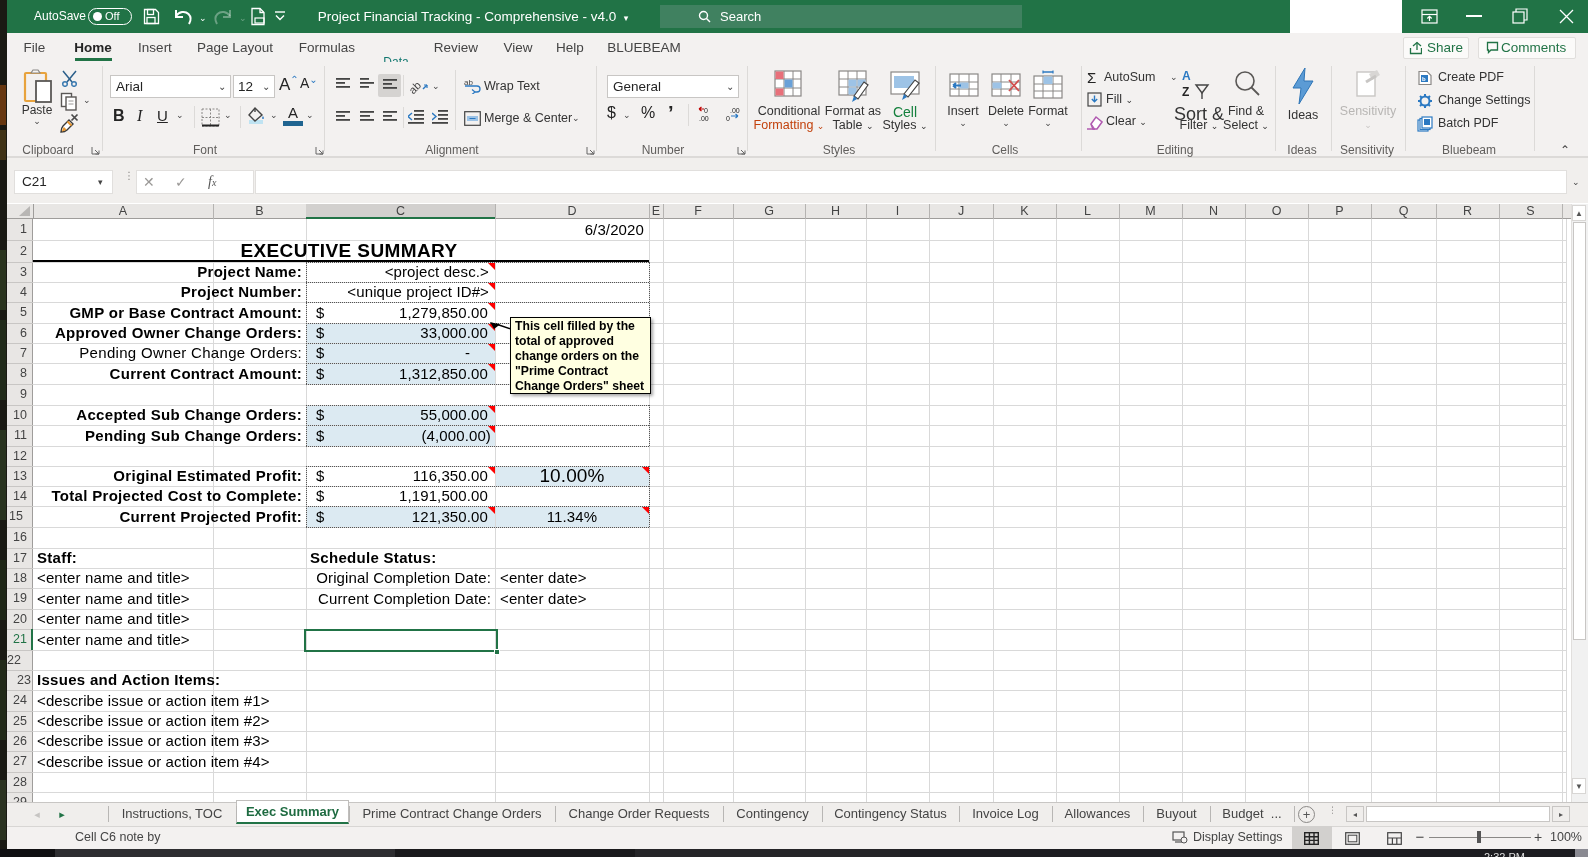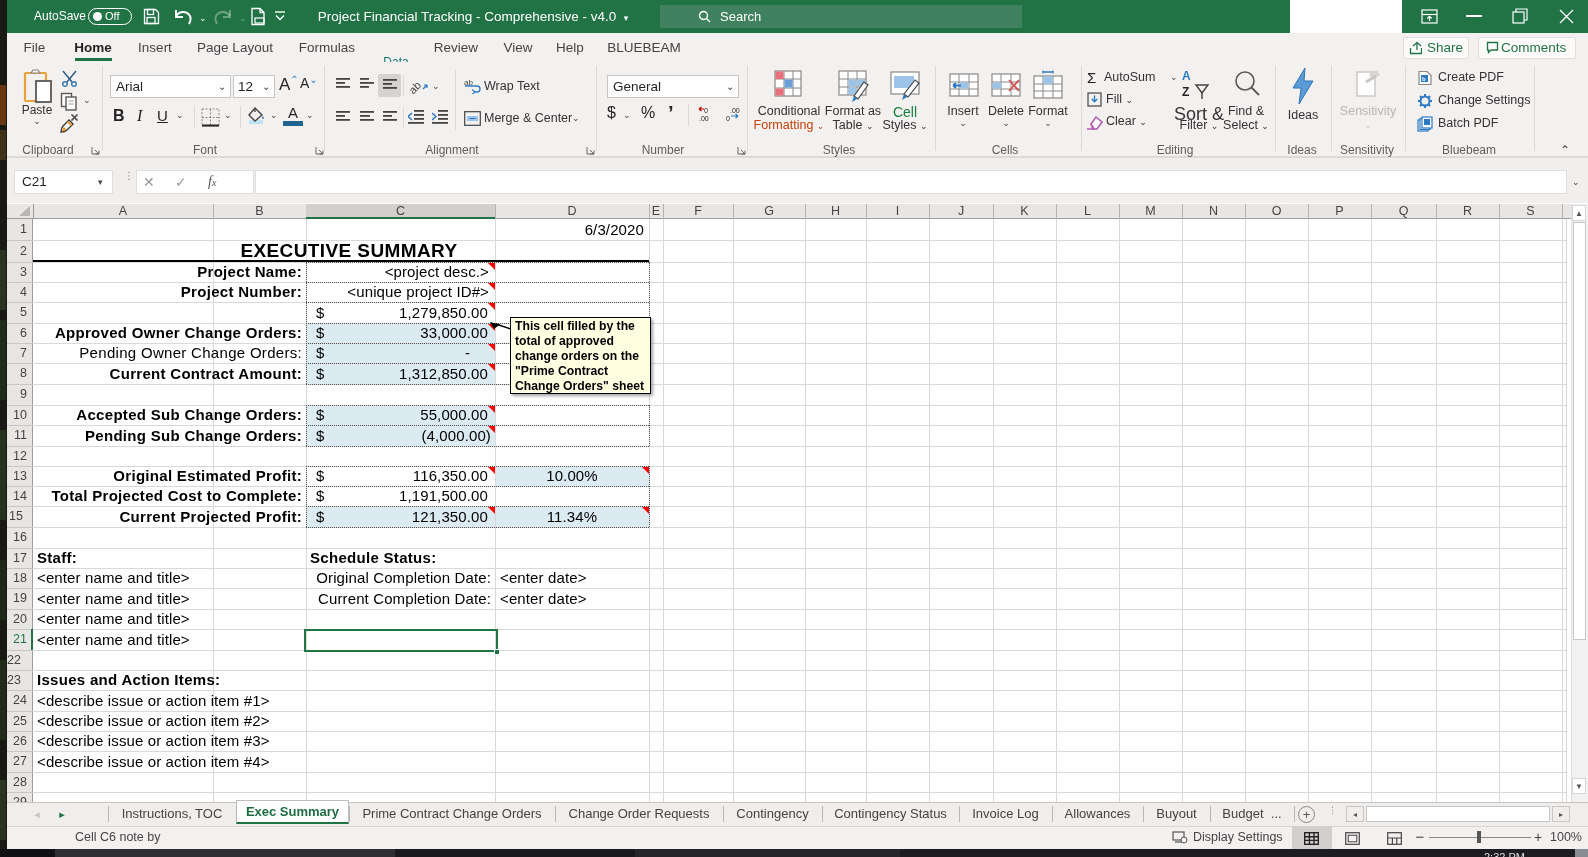--- a/index.html
+++ b/index.html
@@ -476,21 +476,21 @@
 <div style="position:absolute;left:7px;top:568px;width:24px;height:20px;font-size:12.5px;color:#444;text-align:right;line-height:20px;padding-right:4px;">18</div>
 <div style="position:absolute;left:7px;top:588px;width:26px;height:1px;background:#c8c6c4;"></div>
 <div style="position:absolute;left:7px;top:588px;width:24px;height:21px;font-size:12.5px;color:#444;text-align:right;line-height:21px;padding-right:4px;">19</div>
 <div style="position:absolute;left:7px;top:609px;width:26px;height:1px;background:#c8c6c4;"></div>
 <div style="position:absolute;left:7px;top:609px;width:24px;height:20px;font-size:12.5px;color:#444;text-align:right;line-height:20px;padding-right:4px;">20</div>
 <div style="position:absolute;left:7px;top:629px;width:26px;height:1px;background:#c8c6c4;"></div>
 <div style="position:absolute;left:7px;top:629px;width:24px;height:21px;font-size:12.5px;color:#217346;text-align:right;line-height:21px;padding-right:4px;">21</div>
 <div style="position:absolute;left:7px;top:650px;width:26px;height:1px;background:#c8c6c4;"></div>
 <div style="position:absolute;left:7px;top:650px;width:24px;height:20px;font-size:12.5px;color:#444;text-align:right;line-height:20px;padding-right:10px;">22</div>
 <div style="position:absolute;left:7px;top:670px;width:26px;height:1px;background:#c8c6c4;"></div>
-<div style="position:absolute;left:7px;top:670px;width:24px;height:20px;font-size:12.5px;color:#444;text-align:right;line-height:20px;padding-right:10px;">23</div>
+<div style="position:absolute;left:7px;top:670px;width:24px;height:20px;font-size:12.5px;color:#444;text-align:right;line-height:20px;padding-right:0;">23</div>
 <div style="position:absolute;left:7px;top:690px;width:26px;height:1px;background:#c8c6c4;"></div>
 <div style="position:absolute;left:7px;top:690px;width:24px;height:21px;font-size:12.5px;color:#444;text-align:right;line-height:21px;padding-right:4px;">24</div>
 <div style="position:absolute;left:7px;top:711px;width:26px;height:1px;background:#c8c6c4;"></div>
 <div style="position:absolute;left:7px;top:711px;width:24px;height:20px;font-size:12.5px;color:#444;text-align:right;line-height:20px;padding-right:4px;">25</div>
 <div style="position:absolute;left:7px;top:731px;width:26px;height:1px;background:#c8c6c4;"></div>
 <div style="position:absolute;left:7px;top:731px;width:24px;height:20px;font-size:12.5px;color:#444;text-align:right;line-height:20px;padding-right:4px;">26</div>
 <div style="position:absolute;left:7px;top:751px;width:26px;height:1px;background:#c8c6c4;"></div>
 <div style="position:absolute;left:7px;top:751px;width:24px;height:21px;font-size:12.5px;color:#444;text-align:right;line-height:21px;padding-right:4px;">27</div>
 <div style="position:absolute;left:7px;top:772px;width:26px;height:1px;background:#c8c6c4;"></div>
 <div style="position:absolute;left:7px;top:772px;width:24px;height:20px;font-size:12.5px;color:#444;text-align:right;line-height:20px;padding-right:4px;">28</div>
@@ -572,20 +572,21 @@
 <div style="position:absolute;left:306px;top:486px;width:343px;height:0;border-top:1px dotted #555;"></div>
 <div style="position:absolute;left:306px;top:506px;width:343px;height:0;border-top:1px dotted #555;"></div>
 <div style="position:absolute;left:306px;top:527px;width:343px;height:0;border-top:1px dotted #555;"></div>
 <div style="position:absolute;left:306px;top:466px;width:0;height:61px;border-left:1px dotted #555;"></div>
 <div style="position:absolute;left:649px;top:466px;width:0;height:61px;border-left:1px dotted #555;"></div>
 <div style="position:absolute;left:33px;top:260px;width:616px;height:2px;background:#000;"></div>
 <div class="ct" style="position:absolute;left:504px;top:219px;width:140px;height:21px;line-height:21px;font-size:15px;text-align:right;">6/3/2020</div>
 <div class="ct" style="position:absolute;left:149.0px;top:240px;width:400px;height:22px;line-height:22px;font-size:19px;font-weight:bold;letter-spacing:.4px;text-align:center;">EXECUTIVE SUMMARY</div>
 <div class="ct" style="position:absolute;left:22px;top:262px;width:280px;height:20px;line-height:20px;font-size:15px;font-weight:bold;letter-spacing:.3px;text-align:right;">Project Name:</div>
 <div class="ct" style="position:absolute;left:22px;top:282px;width:280px;height:20px;line-height:20px;font-size:15px;font-weight:bold;letter-spacing:.3px;text-align:right;">Project Number:</div>
+<div class="ct" style="position:absolute;left:22px;top:302px;width:280px;height:21px;line-height:21px;font-size:15px;font-weight:bold;letter-spacing:.3px;text-align:right;">GMP or Base Contract Amount:</div>
 <div class="ct" style="position:absolute;left:22px;top:323px;width:280px;height:20px;line-height:20px;font-size:15px;font-weight:bold;letter-spacing:.3px;text-align:right;">Approved Owner Change Orders:</div>
 <div class="ct" style="position:absolute;left:22px;top:343px;width:280px;height:20px;line-height:20px;font-size:15px;font-weight:normal;letter-spacing:.3px;text-align:right;">Pending Owner Change Orders:</div>
 <div class="ct" style="position:absolute;left:22px;top:363px;width:280px;height:21px;line-height:21px;font-size:15px;font-weight:bold;letter-spacing:.3px;text-align:right;">Current Contract Amount:</div>
 <div class="ct" style="position:absolute;left:22px;top:405px;width:280px;height:20px;line-height:20px;font-size:15px;font-weight:bold;letter-spacing:.3px;text-align:right;">Accepted Sub Change Orders:</div>
 <div class="ct" style="position:absolute;left:22px;top:425px;width:280px;height:21px;line-height:21px;font-size:15px;font-weight:bold;letter-spacing:.3px;text-align:right;">Pending Sub Change Orders:</div>
 <div class="ct" style="position:absolute;left:22px;top:466px;width:280px;height:20px;line-height:20px;font-size:15px;font-weight:bold;letter-spacing:.3px;text-align:right;">Original Estimated Profit:</div>
 <div class="ct" style="position:absolute;left:22px;top:486px;width:280px;height:20px;line-height:20px;font-size:15px;font-weight:bold;letter-spacing:.3px;text-align:right;">Total Projected Cost to Complete:</div>
 <div class="ct" style="position:absolute;left:22px;top:506px;width:280px;height:21px;line-height:21px;font-size:15px;font-weight:bold;letter-spacing:.3px;text-align:right;">Current Projected Profit:</div>
 <div class="ct" style="position:absolute;left:289px;top:262px;width:200px;height:20px;line-height:20px;font-size:15px;text-align:right;">&lt;project desc.&gt;</div>
 <div class="ct" style="position:absolute;left:269px;top:282px;width:220px;height:20px;line-height:20px;font-size:15px;text-align:right;">&lt;unique project ID#&gt;</div>
@@ -600,21 +601,21 @@
 <div class="ct" style="position:absolute;left:316px;top:405px;width:20px;height:20px;line-height:20px;font-size:15px;">$</div>
 <div class="ct" style="position:absolute;left:328px;top:405px;width:160px;height:20px;line-height:20px;font-size:15px;text-align:right;">55,000.00</div>
 <div class="ct" style="position:absolute;left:316px;top:425px;width:20px;height:21px;line-height:21px;font-size:15px;">$</div>
 <div class="ct" style="position:absolute;left:331px;top:425px;width:160px;height:21px;line-height:21px;font-size:15px;text-align:right;">(4,000.00)</div>
 <div class="ct" style="position:absolute;left:316px;top:466px;width:20px;height:20px;line-height:20px;font-size:15px;">$</div>
 <div class="ct" style="position:absolute;left:328px;top:466px;width:160px;height:20px;line-height:20px;font-size:15px;text-align:right;">116,350.00</div>
 <div class="ct" style="position:absolute;left:316px;top:486px;width:20px;height:20px;line-height:20px;font-size:15px;">$</div>
 <div class="ct" style="position:absolute;left:328px;top:486px;width:160px;height:20px;line-height:20px;font-size:15px;text-align:right;">1,191,500.00</div>
 <div class="ct" style="position:absolute;left:316px;top:506px;width:20px;height:21px;line-height:21px;font-size:15px;">$</div>
 <div class="ct" style="position:absolute;left:328px;top:506px;width:160px;height:21px;line-height:21px;font-size:15px;text-align:right;">121,350.00</div>
-<div class="ct" style="position:absolute;left:522.0px;top:466px;width:100px;height:20px;line-height:20px;font-size:15px;text-align:center;">10.00%</div>
+<div class="ct" style="position:absolute;left:522.0px;top:466px;width:100px;height:20px;line-height:20px;font-size:19px;text-align:center;">10.00%</div>
 <div class="ct" style="position:absolute;left:522.0px;top:506px;width:100px;height:21px;line-height:21px;font-size:15px;text-align:center;">11.34%</div>
 <div class="tri" style="position:absolute;left:488px;top:263px;"></div>
 <div class="tri" style="position:absolute;left:488px;top:283px;"></div>
 <div class="tri" style="position:absolute;left:488px;top:303px;"></div>
 <div class="tri" style="position:absolute;left:488px;top:324px;"></div>
 <div class="tri" style="position:absolute;left:488px;top:344px;"></div>
 <div class="tri" style="position:absolute;left:488px;top:364px;"></div>
 <div class="tri" style="position:absolute;left:488px;top:406px;"></div>
 <div class="tri" style="position:absolute;left:488px;top:426px;"></div>
 <div class="tri" style="position:absolute;left:488px;top:467px;"></div>

